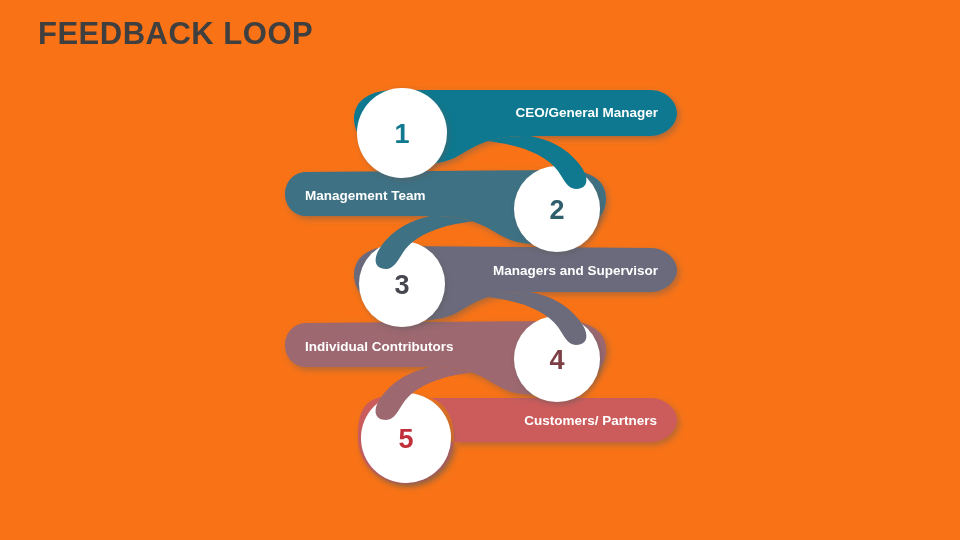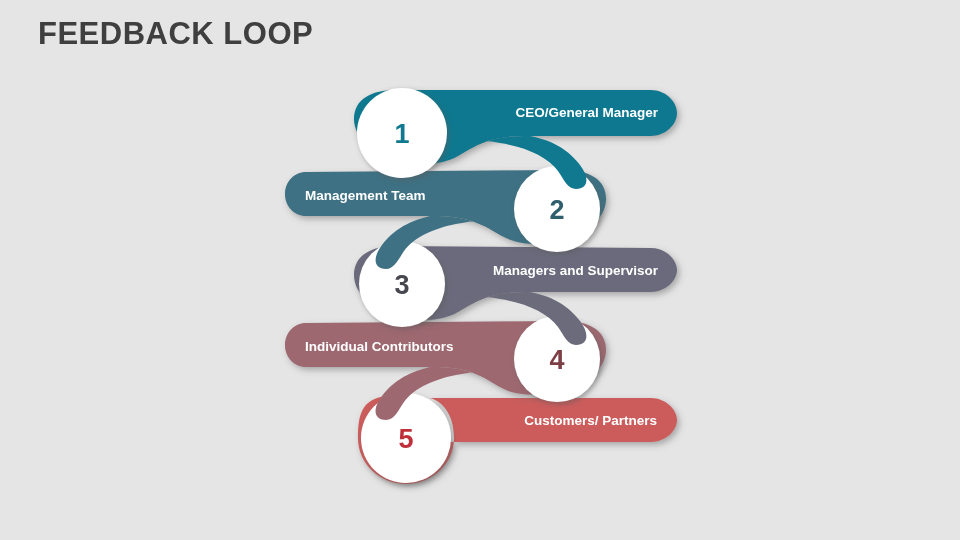--- a/index.html
+++ b/index.html
@@ -47,21 +47,21 @@
     font-family: "Liberation Sans", sans-serif;
     font-size: 27px;
     font-weight: bold;
     text-anchor: middle;
     dominant-baseline: middle;
   }
 </style>
 </head>
 <body>
 
-<div id="slide" style="background: #e5e5e5;">
+<div id="slide" style="background: #f97316;">
 
   <div id="page-title" style="color: rgb(63, 63, 63);">FEEDBACK LOOP</div>
 
   <svg id="diagram" viewBox="0 0 960 540">
     <defs>
       <filter id="softshadow" x="-30%" y="-30%" width="170%" height="180%">
         <feDropShadow dx="2.5" dy="3" stdDeviation="3.2" flood-color="#5a5a5a" flood-opacity="0.45"></feDropShadow>
       </filter>
       <filter id="circleshadow" x="-40%" y="-40%" width="190%" height="190%">
         <feDropShadow dx="2" dy="2.5" stdDeviation="2.6" flood-color="#5a5a5a" flood-opacity="0.5"></feDropShadow>

